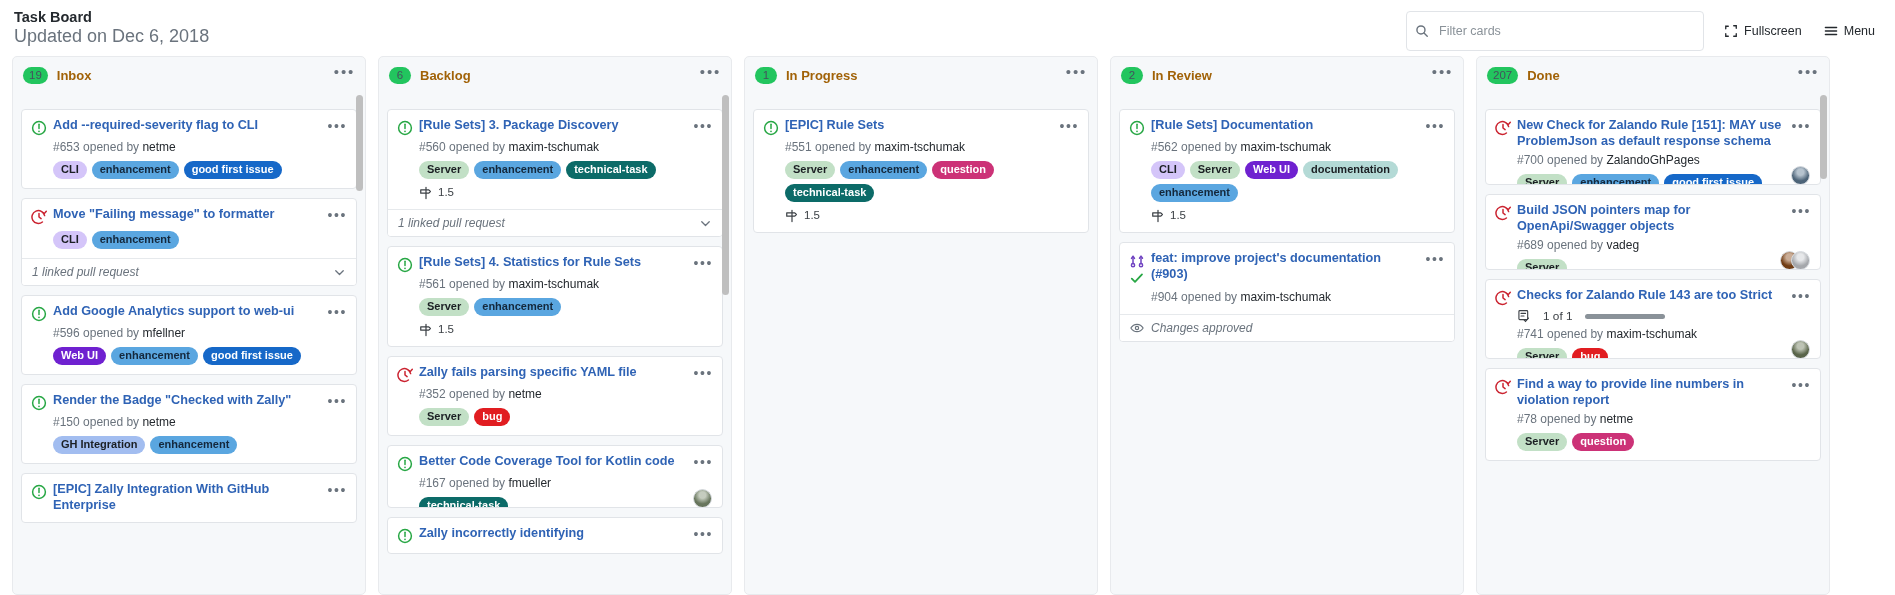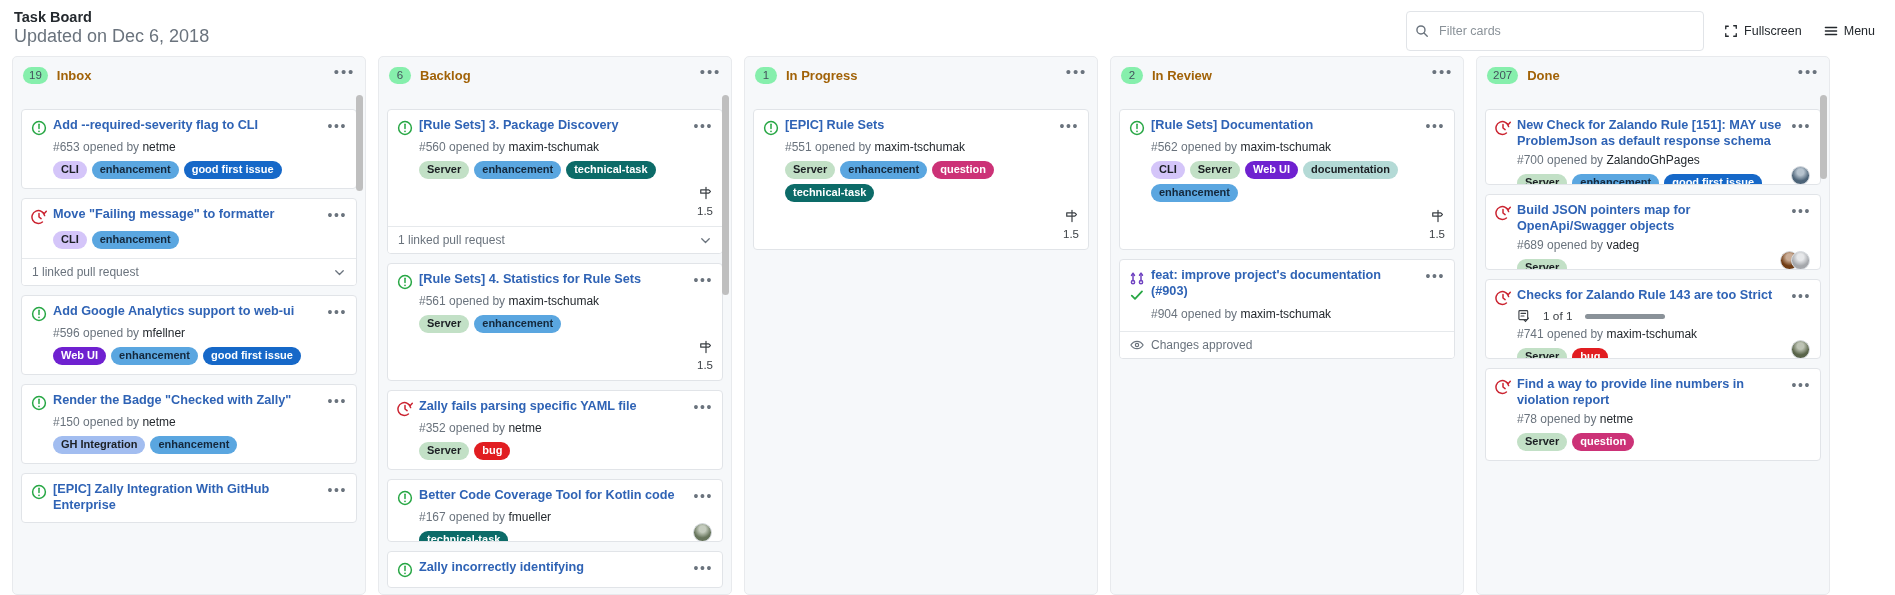--- a/index.html
+++ b/index.html
@@ -81,21 +81,21 @@
     overflow: hidden;
     position: relative;
   }
   .col-head {
     display: flex; align-items: center;
     height: 36px;
     padding: 0 10px 0 10px;
     flex: 0 0 36px;
   }
   .col-count {
-    background: #86efac;
+    background: #22c55e;
     color: #44515d;
     border-radius: 10px;
     font-size: 11.5px;
     line-height: 17px;
     height: 17px;
     min-width: 22px;
     text-align: center;
     padding: 0 6px;
     margin-right: 9px;
   }
@@ -156,41 +156,41 @@
     font-size: 11px;
     line-height: 17px;
     height: 18px;
     padding: 0 8px;
     border-radius: 9px;
     font-weight: bold;
     white-space: nowrap;
   }
 
   .estimate {
-    display: flex; align-items: flex-end; gap: 5px;
+    display: flex; align-items: flex-start; gap: 5px;
     margin: 7px 0 0 22px;
-    font-size: 11.5px; color: #3c4146; flex-direction: column;
+    font-size: 11.5px; color: #3c4146;
   }
   .tasks {
     display: flex; align-items: center; gap: 12px;
     margin: 3px 0 1px 22px;
     font-size: 11.8px; color: #3c4146;
   }
   .task-bar {
     width: 80px; height: 5px; border-radius: 3px; background: #8a9299;
   }
 
   .card-foot {
     border-top: 1px solid #e6e9ec;
     padding: 6px 10px;
     display: flex; align-items: center; justify-content: space-between;
     font-size: 12px; color: #6a737d;
     background: #fff;
   }
-  .card-foot-left { display: flex; align-items: center; gap: 7px; }
+  .card-foot-left { display: flex; align-items: center; gap: 7px; font-style: italic; }
 
   .avatar-wrap {
     display: flex; justify-content: flex-end; align-items: center;
     margin-top: -17px; margin-right: 1px; height: 0;
   }
   .avatar {
     width: 19px; height: 19px; border-radius: 50%;
     display: block; border: 1px solid #d8dce0;
   }
   .avatar.dual { margin-left: -8px; }

